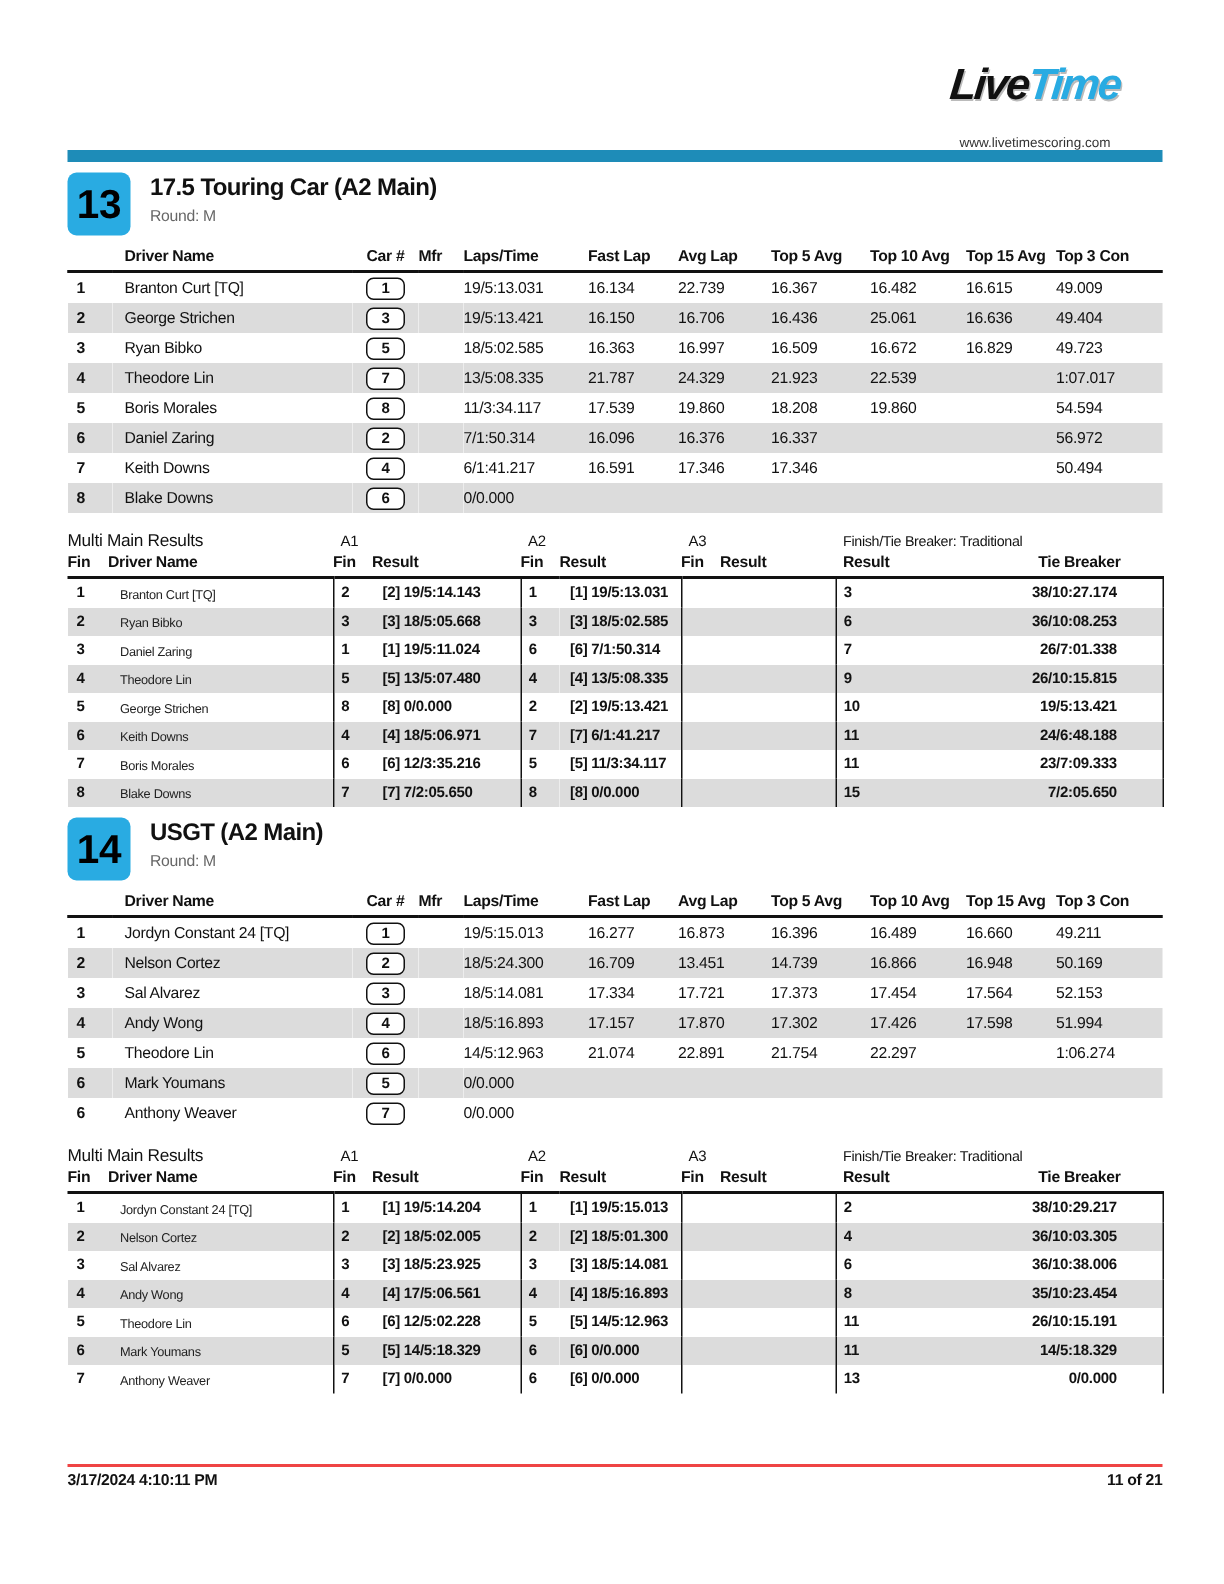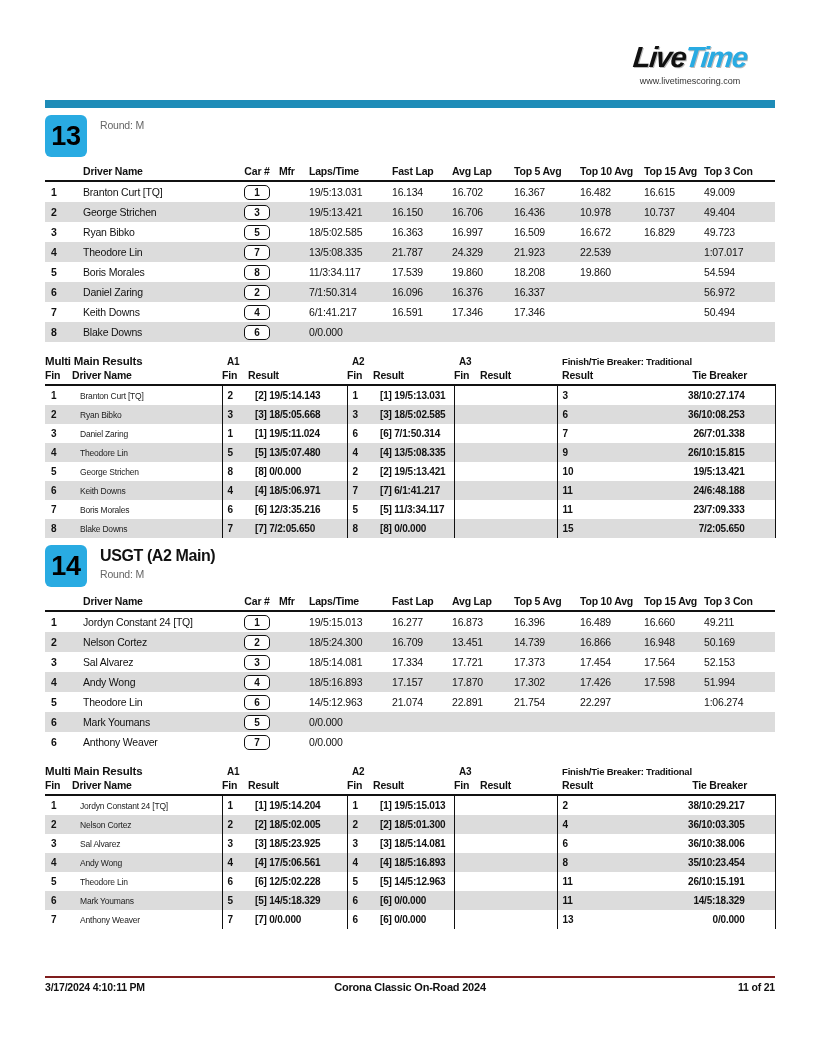--- a/index.html
+++ b/index.html
@@ -9,21 +9,21 @@
 
   
   .doc-header{position:relative;height:58px;}
   .doc-title{position:absolute;left:0;right:0;top:8px;text-align:center;
              font-size:31px;font-weight:700;letter-spacing:-1px;}
   .logo-wrap{position:absolute;right:0;top:0;text-align:center;width:170px;}
   .logo{font-style:italic;font-weight:700;font-size:29px;letter-spacing:-1.5px;
         transform:skewX(-6deg);line-height:30px;text-shadow:1px 1px 0 #bbb;}
   .logo-live{color:#111;}
   .logo-time{color:var(--logo-blue,#29ABE2);}
-  .logo-url{font-size:9px;color:#333;margin-top:4px;letter-spacing:0;}
+  .logo-url{font-size:9px;color:#333;margin-top:18px;letter-spacing:0;}
   .accent-bar{height:8px;background:var(--accent,#1E8CB8);}
 
   
   .race{margin-top:7px;}
   .race-head{display:flex;align-items:flex-start;}
   .race-badge{width:42px;height:42px;border-radius:6px;background:var(--badge,#29ABE2);
               display:flex;align-items:center;justify-content:center;
               font-size:27px;font-weight:700;color:#000;flex:0 0 auto;}
   .race-head-text{margin-left:13px;padding-top:1px;}
   .race-title{margin:0;font-size:16px;font-weight:700;line-height:19px;letter-spacing:-0.4px;}
@@ -38,41 +38,41 @@
   .results tbody tr:nth-child(even){background:var(--stripe,#DCDCDC);}
   .results .c-pos{font-weight:700;padding-left:6px;}
   .results th.c-driver,.results td.c-driver{padding-left:8px;}
   .results th.c-car,.results td.c-car{text-align:center;padding-left:0;}
   .car-badge{display:inline-block;min-width:20px;padding:0 2px;height:13px;line-height:13px;
              border:1.8px solid #111;border-radius:5px;background:#fff;
              font-weight:700;font-size:10px;text-align:center;}
 
   
   .multi{margin-top:12px;font-size:10px;}
-  .multi .grp th{text-align:left;font-weight:700;padding:1px 0 1px 5px;font-size:10px;white-space:nowrap;}
+  .multi .grp th{text-align:left;font-weight:400;padding:1px 0 1px 5px;font-size:10px;white-space:nowrap;}
   .multi .grp th.g-title{font-size:11.5px;padding-left:0;}
   .multi .grp th.g-tie{font-size:9.5px;}
   .multi .sub th{text-align:left;font-weight:700;border-bottom:2px solid #111;
                  padding:1px 0 3px 0;font-size:10.5px;white-space:nowrap;}
   .multi td{height:19px;padding:0;vertical-align:middle;overflow:hidden;white-space:nowrap;}
   .multi tbody tr:nth-child(even){background:var(--stripe,#DCDCDC);}
   .multi .m-fin{font-weight:700;padding-left:6px;}
   .multi .m-driver{font-size:8.5px;padding-left:8px;color:#222;}
   .multi th.m-driver{font-size:10.5px;font-weight:700;color:#111;}
   .multi .m-afin{padding-left:5px;}
   .multi td.m-afin{border-left:1.8px solid #111;font-weight:700;}
   .multi .m-ares{padding-left:7px;font-weight:700;}
   .multi td.m-result{border-left:1.8px solid #111;font-weight:700;padding-left:5px;}
   .multi th.m-resulth{padding-left:5px;}
   .multi td.m-tie{border-right:1.8px solid #111;font-weight:700;text-align:right;padding-right:30px;}
   .multi th.m-tieh{text-align:right;padding-right:28px;}
 
   
   .footer{position:absolute;left:45px;top:976px;width:730px;
-          border-top:2px solid #7f1d1d;padding-top:3px;}
+          border-top:2px solid #ef4444;padding-top:3px;}
   .footer-row{display:flex;justify-content:space-between;align-items:flex-start;}
   .footer-left,.footer-right{font-size:10.5px;font-weight:700;width:180px;}
   .footer-right{text-align:right;}
   .footer-center{text-align:center;flex:1;}
   .footer-event{font-size:11px;font-weight:700;}
   .footer-dates{font-size:8.5px;font-weight:700;margin-top:2px;}
 </style>
 </head>
 <body>
 
@@ -83,20 +83,21 @@
         <div class="logo"><span class="logo-live">Live</span><span class="logo-time">Time</span></div>
         <div class="logo-url">www.livetimescoring.com</div>
       </div>
     </div>
     <div class="accent-bar"></div>
     <div id="races">
         <section class="race">
           <div class="race-head">
             <div class="race-badge">13</div>
             <div class="race-head-text">
+              <h2 class="race-title">17.5 Touring Car (A2 Main)</h2>
               <div class="race-round">Round: M</div>
             </div>
           </div>
           <table class="results">
             <colgroup>
               <col style="width: 30px;">
               <col style="width: 160px;">
               <col style="width: 44px;">
               <col style="width: 30px;">
               <col style="width: 83px;">
@@ -123,37 +124,37 @@
               </tr>
             </thead>
             <tbody>
               <tr>
                 <td class="c-pos">1</td>
                 <td class="c-driver">Branton Curt [TQ]</td>
                 <td class="c-car"><span class="car-badge">1</span></td>
                 <td></td>
                 <td>19/5:13.031</td>
                 <td>16.134</td>
-                <td>16.702</td>
+                <td>22.739</td>
                 <td>16.367</td>
                 <td>16.482</td>
                 <td>16.615</td>
                 <td>49.009</td>
               </tr>
               <tr>
                 <td class="c-pos">2</td>
                 <td class="c-driver">George Strichen</td>
                 <td class="c-car"><span class="car-badge">3</span></td>
                 <td></td>
                 <td>19/5:13.421</td>
                 <td>16.150</td>
                 <td>16.706</td>
                 <td>16.436</td>
-                <td>10.978</td>
-                <td>10.737</td>
+                <td>25.061</td>
+                <td>16.636</td>
                 <td>49.404</td>
               </tr>
               <tr>
                 <td class="c-pos">3</td>
                 <td class="c-driver">Ryan Bibko</td>
                 <td class="c-car"><span class="car-badge">5</span></td>
                 <td></td>
                 <td>18/5:02.585</td>
                 <td>16.363</td>
                 <td>16.997</td>
@@ -616,18 +617,17 @@
             </tbody>
           </table>
         </section>
       </div>
   </div>
 
   <div class="footer">
     <div class="footer-row">
       <div class="footer-left">3/17/2024 4:10:11 PM</div>
       <div class="footer-center">
-        <div class="footer-event">Corona Classic On-Road 2024</div>
       </div>
       <div class="footer-right">11 of 21</div>
     </div>
   </div>
 </div>
 
 </body></html>

